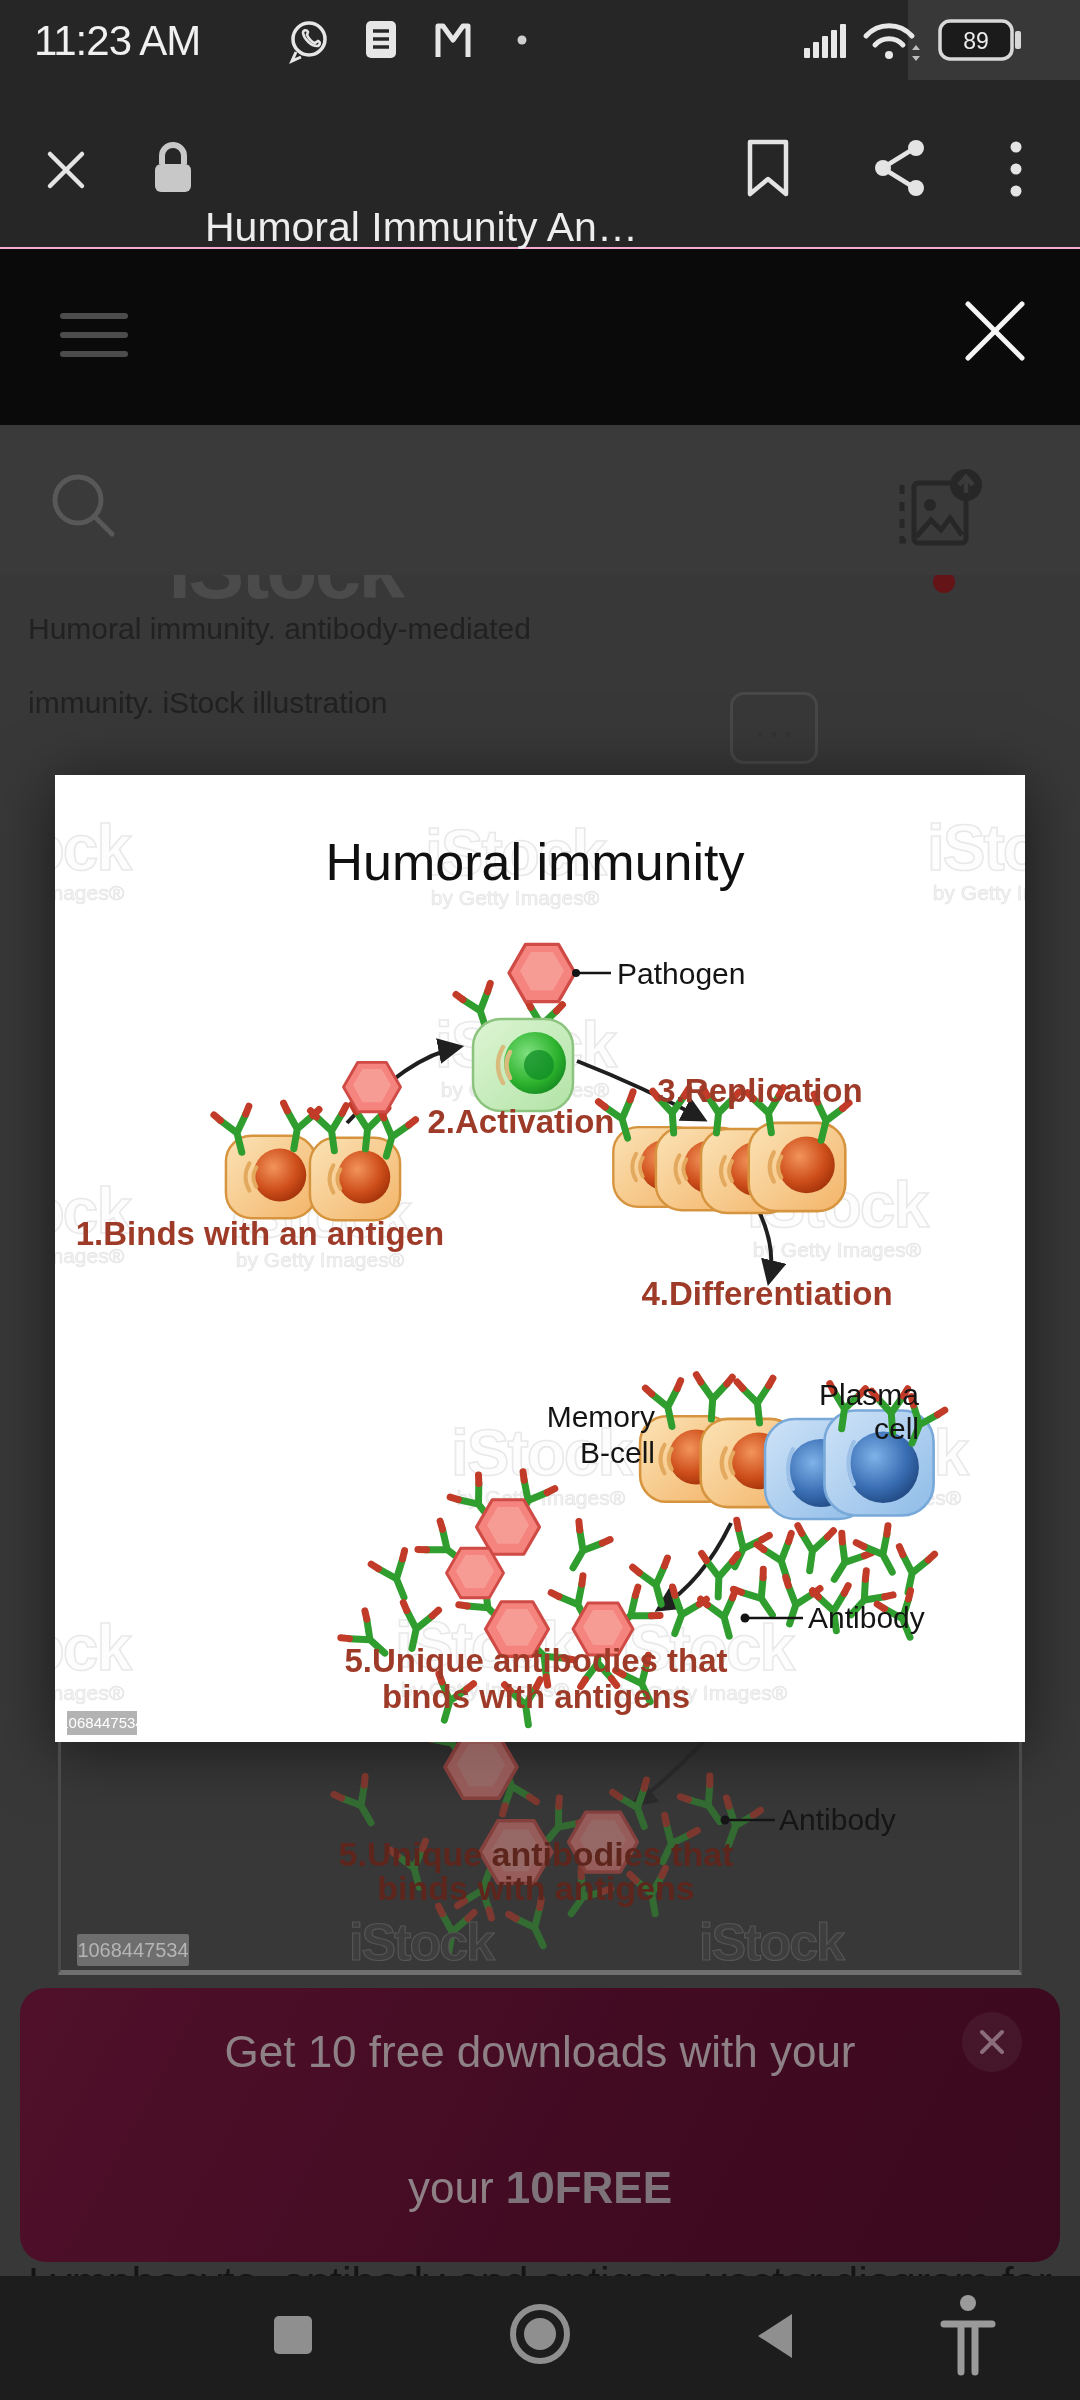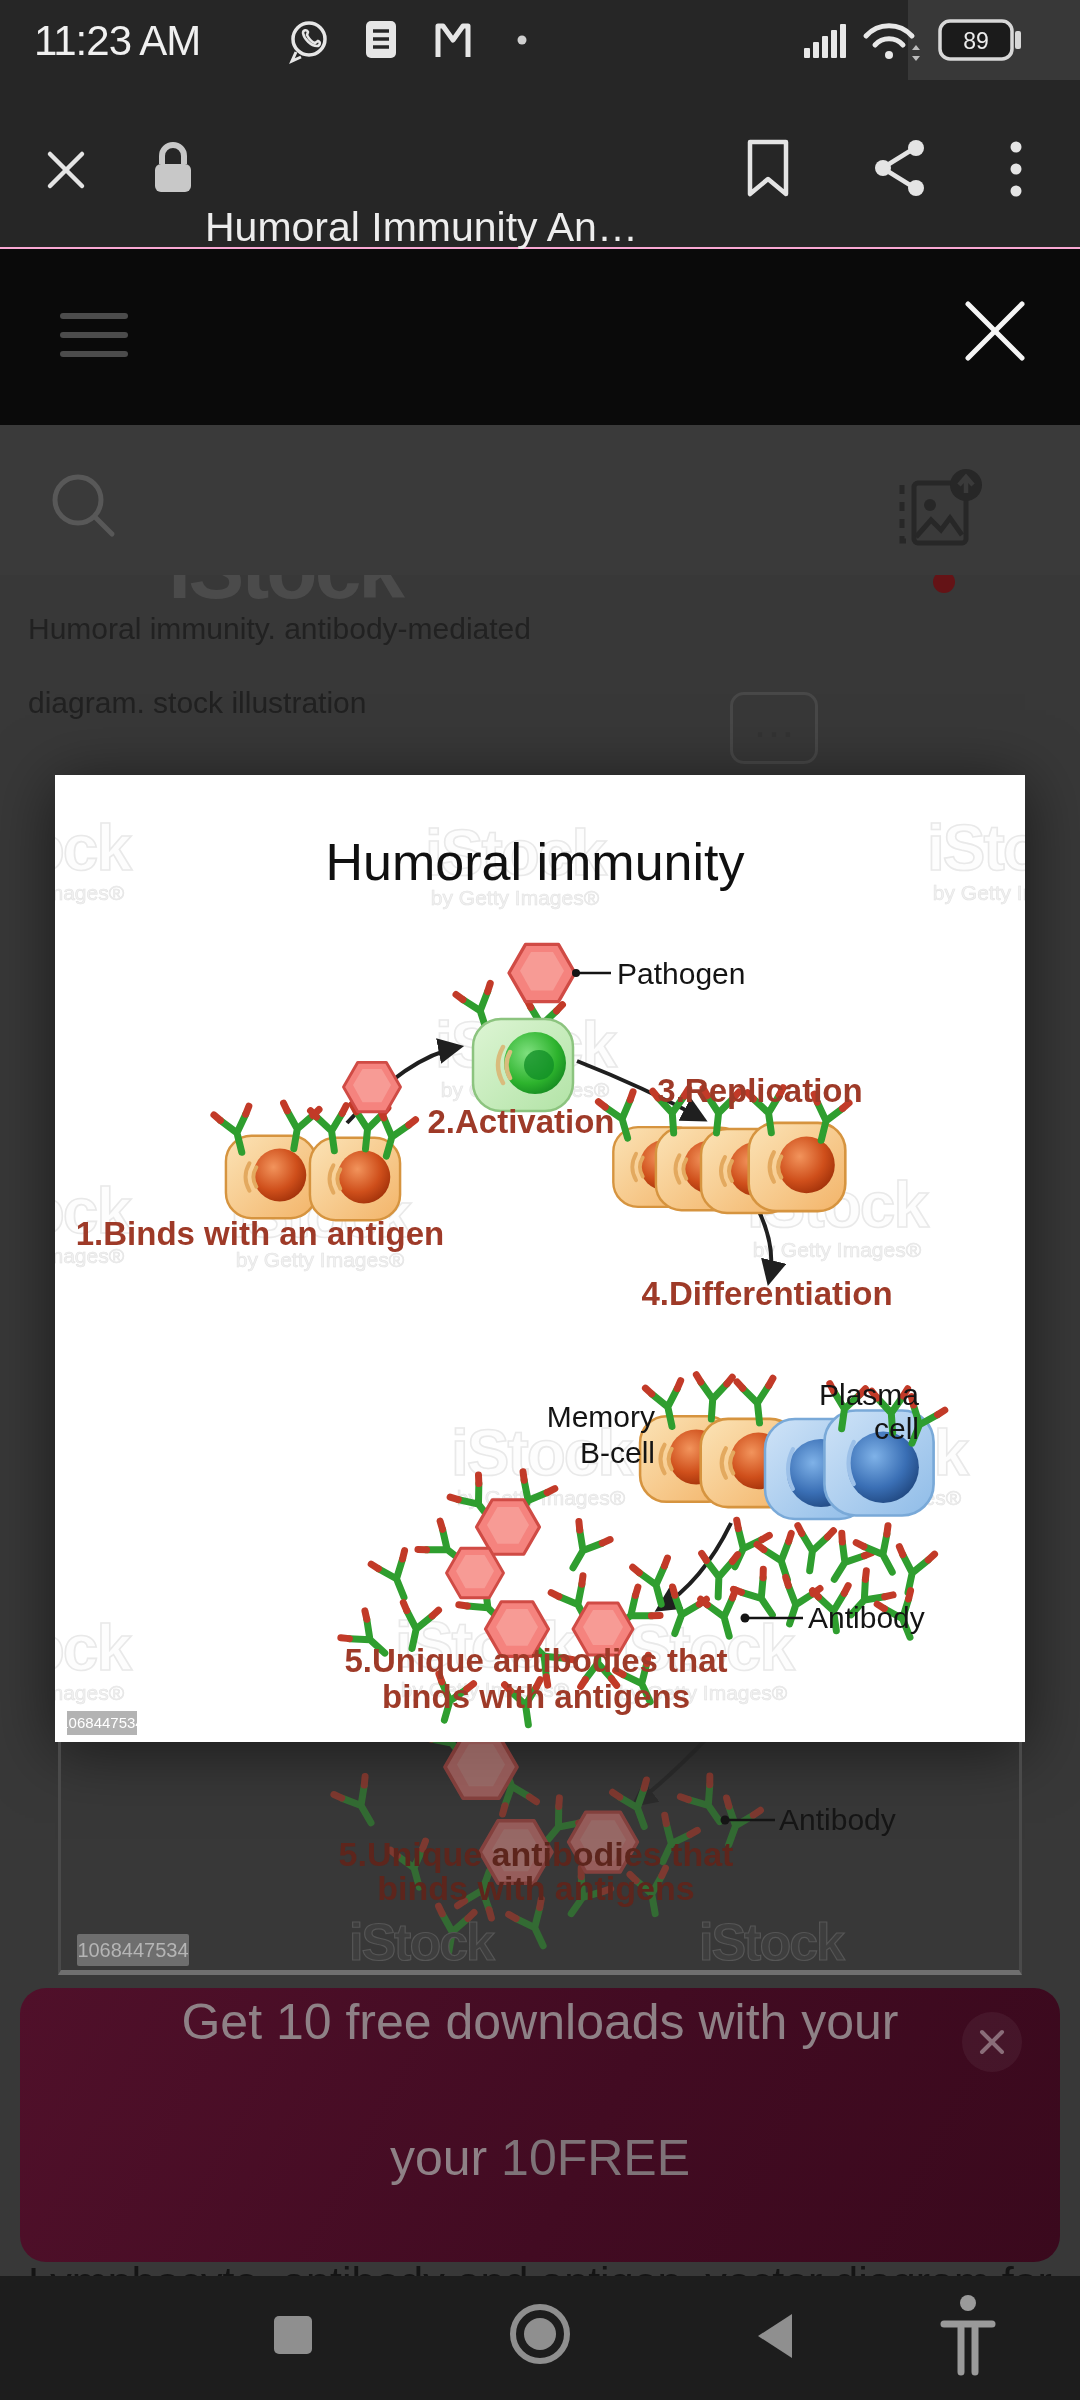--- a/index.html
+++ b/index.html
@@ -32,22 +32,22 @@
   .lblk{font-size:30px;fill:#141414}
   .lred{font-size:33px;font-weight:bold;fill:#9e3a28}
   .arrow{fill:none;stroke:#1f1f1f;stroke-width:4}
   
   .dim-box{position:absolute;left:58px;top:1742px;width:964px;height:233px;border-left:3px solid #4a4a4a;border-right:3px solid #4a4a4a;border-bottom:5px solid #6f6f6f;box-sizing:border-box;overflow:hidden}
   .dlred{font-size:34px;font-weight:bold;fill:#5d251c}
   .dlblk{font-size:30px;fill:#151515}
   .wmd{font-size:52px;font-weight:bold;fill:#3e3e3e;stroke:#565656;stroke-width:1.2px;letter-spacing:-2px}
   
   .promo{position:absolute;left:20px;top:1988px;width:1040px;height:274px;border-radius:26px;background:linear-gradient(118deg,#50102a,#420b22 55%,#3a091d);overflow:hidden}
-  .promo-text{text-align:center;font-size:50px;color:#8e8186;line-height:68px}
-  .promo-text b{font-weight:normal;color:#7e7378}
+  .promo-text{padding-top:30px;text-align:center;font-size:44px;color:#8e8186;line-height:68px}
+  .promo-text b{font-weight:bold;color:#7e7378}
   .promo-close{position:absolute;right:38px;top:24px;width:60px;height:60px;border-radius:50%;background:rgba(255,255,255,.05)}
   
   .caption{position:absolute;left:28px;top:2258px;width:1030px;height:18px;overflow:hidden;font-size:43px;color:#141414;white-space:nowrap}
   
   .nav{position:absolute;left:0;top:2276px;width:1080px;height:124px;background:#1d1d1d}
   .nav-recents{position:absolute;left:274px;top:40px;width:38px;height:38px;border-radius:5px;background:#8f8f8f}
   .nav-home{position:absolute;left:510px;top:28px;width:48px;height:48px;border:6px solid #8f8f8f;border-radius:50%}
   .nav-home-inner{width:32px;height:32px;margin:8px;border-radius:50%;background:#8f8f8f}
   .nav-back{position:absolute;left:758px;top:38px;width:0;height:0;border-top:22px solid transparent;border-bottom:22px solid transparent;border-right:34px solid #8f8f8f}
 </style>
@@ -160,21 +160,21 @@
       <rect x="26" y="18" width="52" height="60" rx="4"></rect>
       <circle cx="42" cy="40" r="6" fill="#272727" stroke="none"></circle>
       <path d="M28,72 l15,-17 10,10 9,-12 12,17"></path>
       <circle cx="78" cy="20" r="16" fill="#272727" stroke="none"></circle>
       <path d="M78,28 v-14 M71,20 l7,-8 7,8" stroke="#3a3a3a" stroke-width="4.5"></path>
     </g>
   </svg>
 </div>
 
 <div class="listing-line" style="top:612px">Humoral immunity. antibody-mediated</div>
-<div class="listing-line" style="top:686px">diagram. stock illustration</div>
+<div class="listing-line" style="top:686px">immunity. iStock illustration</div>
 <div class="more-btn">…</div>
 
 <div class="modal">
 <svg viewBox="0 0 970 967" width="970" height="967">
   <defs>
     <linearGradient id="gradCell" x1="0" y1="0" x2="1" y2="1">
       <stop offset="0" stop-color="#fbe3b6"></stop>
           <stop offset="1" stop-color="#f3b469"></stop>
     </linearGradient>
     <radialGradient id="gradNucO" cx="0.38" cy="0.35" r="0.8">

